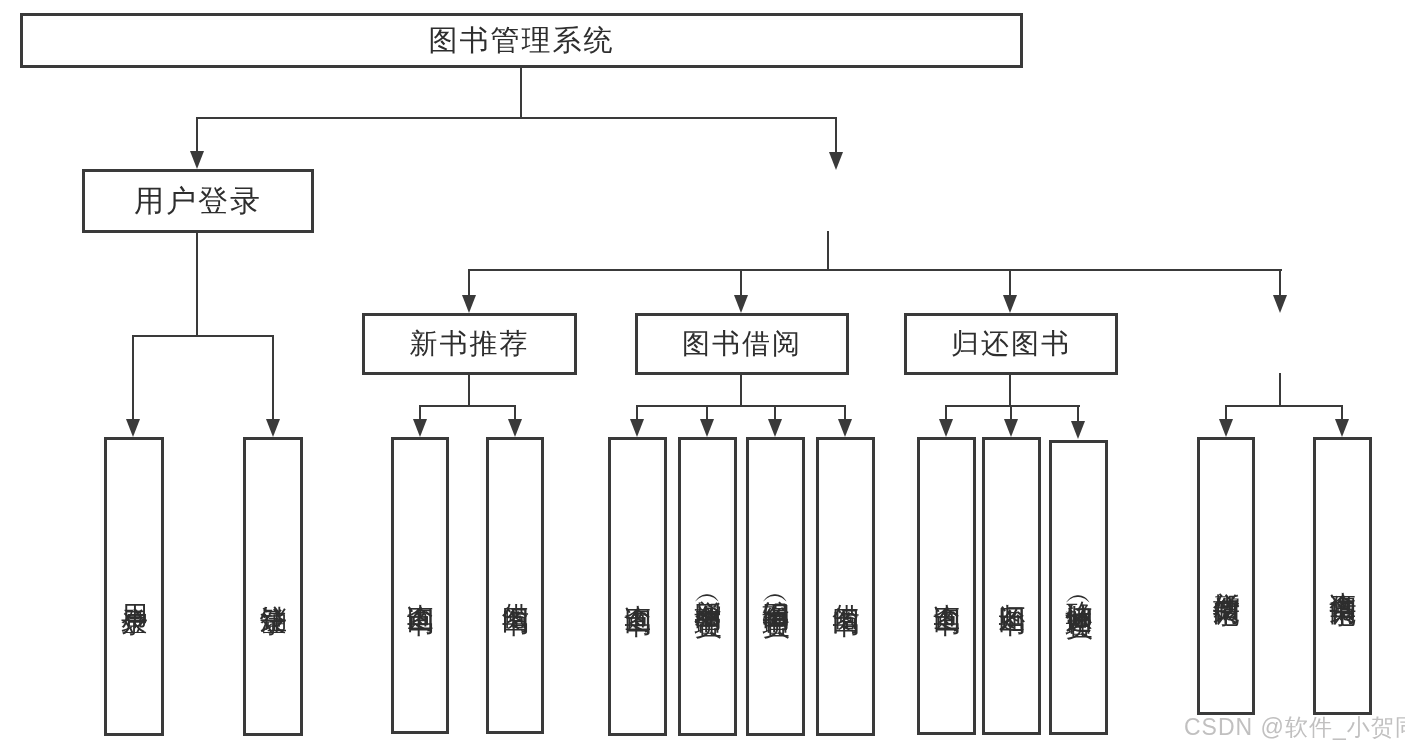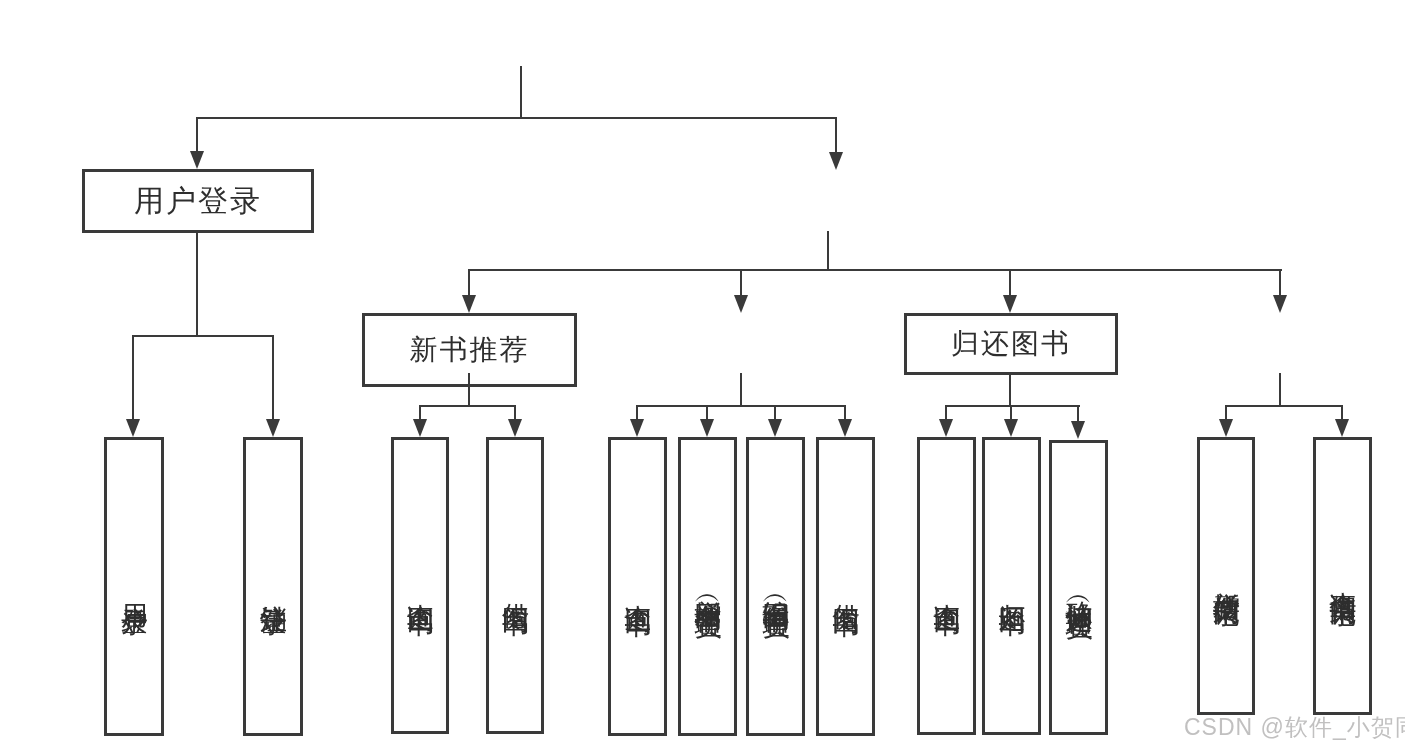--- a/index.html
+++ b/index.html
@@ -53,20 +53,21 @@
     color: #c1c0c0;
     letter-spacing: 1px;
     white-space: nowrap;
   }
 </style>
 </head>
 <body>
 
 <div id="canvas">
 
+  <div class="node hbox" style="left:20px; top:13px; width:1003px; height:55px;">图书管理系统</div>
 
   <div class="line" style="left:520px; top:66px; width:2px; height:53px;"></div>
   <div class="line" style="left:197px; top:117px; width:640px; height:2px;"></div>
   <div class="line" style="left:196px; top:117px; width:2px; height:36px;"></div>
   <div class="arrow" style="left:190px; top:151px;"></div>
   <div class="line" style="left:835px; top:117px; width:2px; height:36px;"></div>
   <div class="arrow" style="left:829px; top:152px;"></div>
 
   <div class="node hbox l2" style="left:82px; top:169px; width:232px; height:64px;">用户登录</div>
 
@@ -81,21 +82,22 @@
   <div class="line" style="left:468px; top:269px; width:814px; height:2px;"></div>
   <div class="line" style="left:468px; top:269px; width:2px; height:26px;"></div>
   <div class="arrow" style="left:462px; top:295px;"></div>
   <div class="line" style="left:740px; top:269px; width:2px; height:26px;"></div>
   <div class="arrow" style="left:734px; top:295px;"></div>
   <div class="line" style="left:1009px; top:269px; width:2px; height:26px;"></div>
   <div class="arrow" style="left:1003px; top:295px;"></div>
   <div class="line" style="left:1279px; top:269px; width:2px; height:26px;"></div>
   <div class="arrow" style="left:1273px; top:295px;"></div>
 
-  <div class="node hbox l3" style="left:362px; top:313px; width:215px; height:74px;">新书推荐</div>
+  <div class="node hbox l3" style="left:362px; top:313px; width:215px; height:62px;">新书推荐</div>
+  <div class="node hbox l3" style="left:635px; top:313px; width:214px; height:62px;">图书借阅</div>
   <div class="node hbox l3" style="left:904px; top:313px; width:214px; height:62px;">归还图书</div>
 
   <div class="line" style="left:468px; top:373px; width:2px; height:34px;"></div>
   <div class="line" style="left:419px; top:405px; width:97px; height:2px;"></div>
   <div class="line" style="left:419px; top:405px; width:2px; height:16px;"></div>
   <div class="arrow" style="left:413px; top:419px;"></div>
   <div class="line" style="left:514px; top:405px; width:2px; height:16px;"></div>
   <div class="arrow" style="left:508px; top:419px;"></div>
 
   <div class="line" style="left:740px; top:373px; width:2px; height:34px;"></div>

